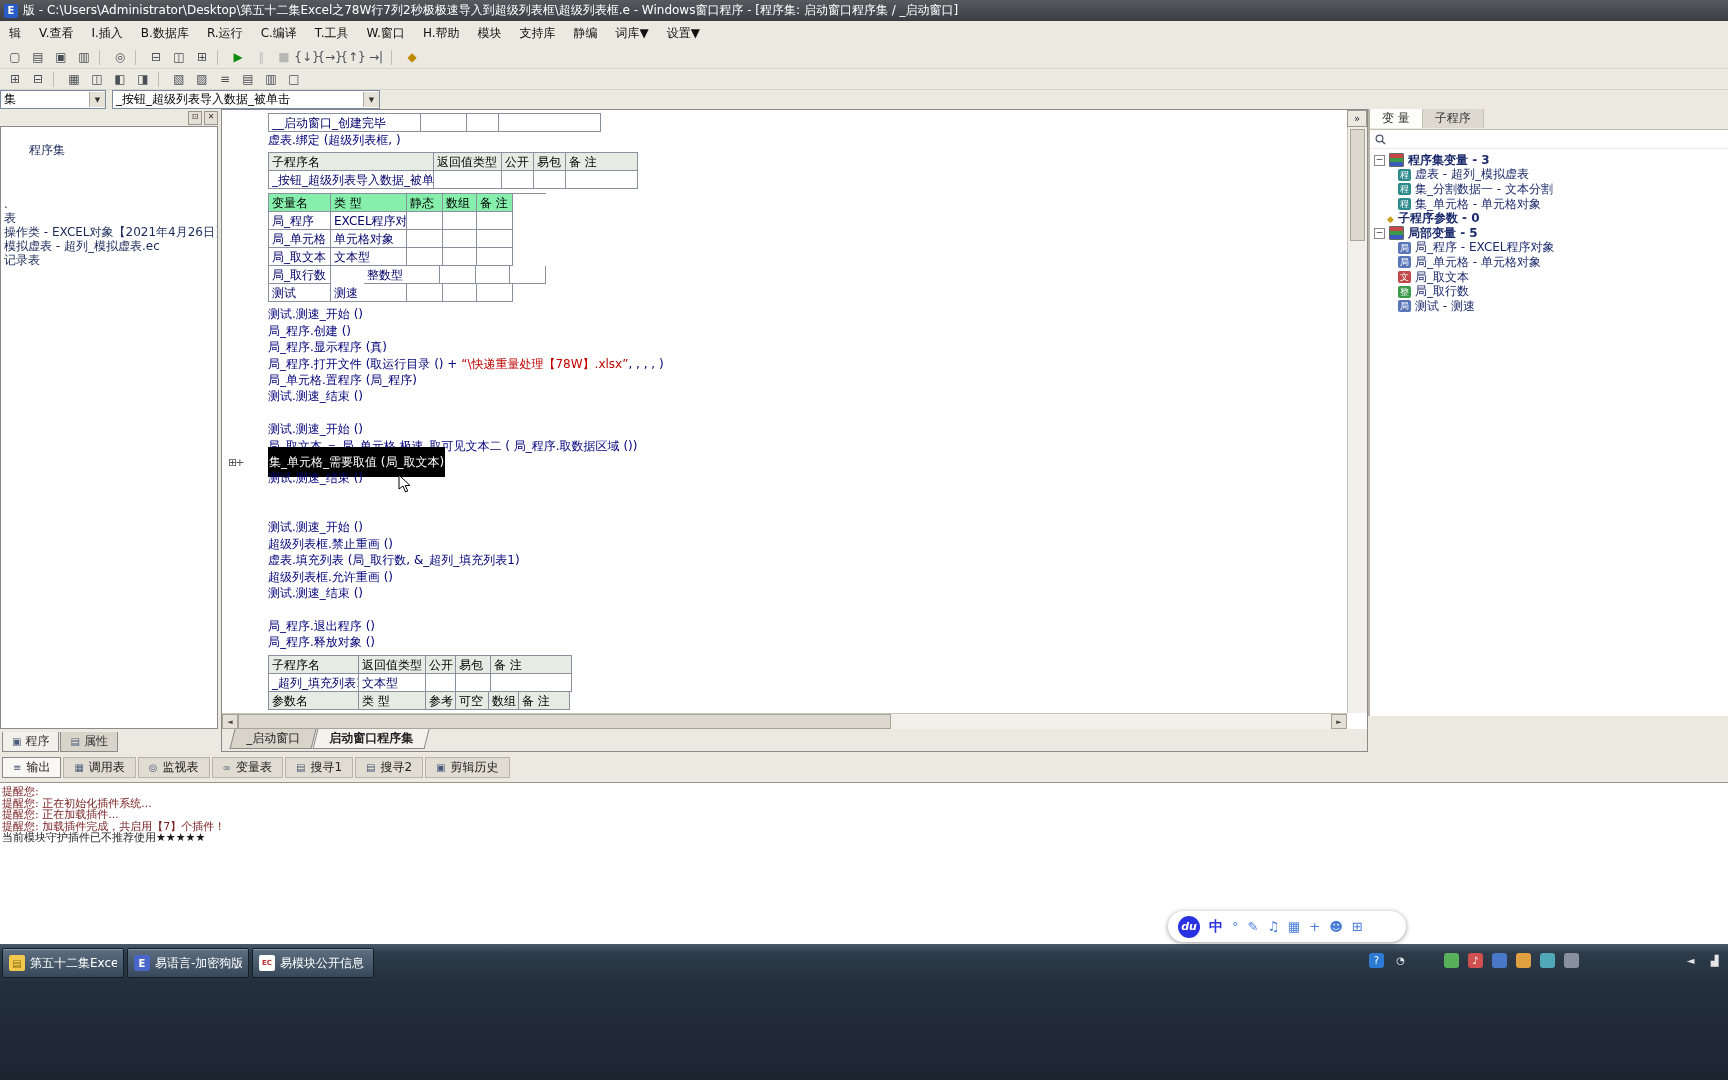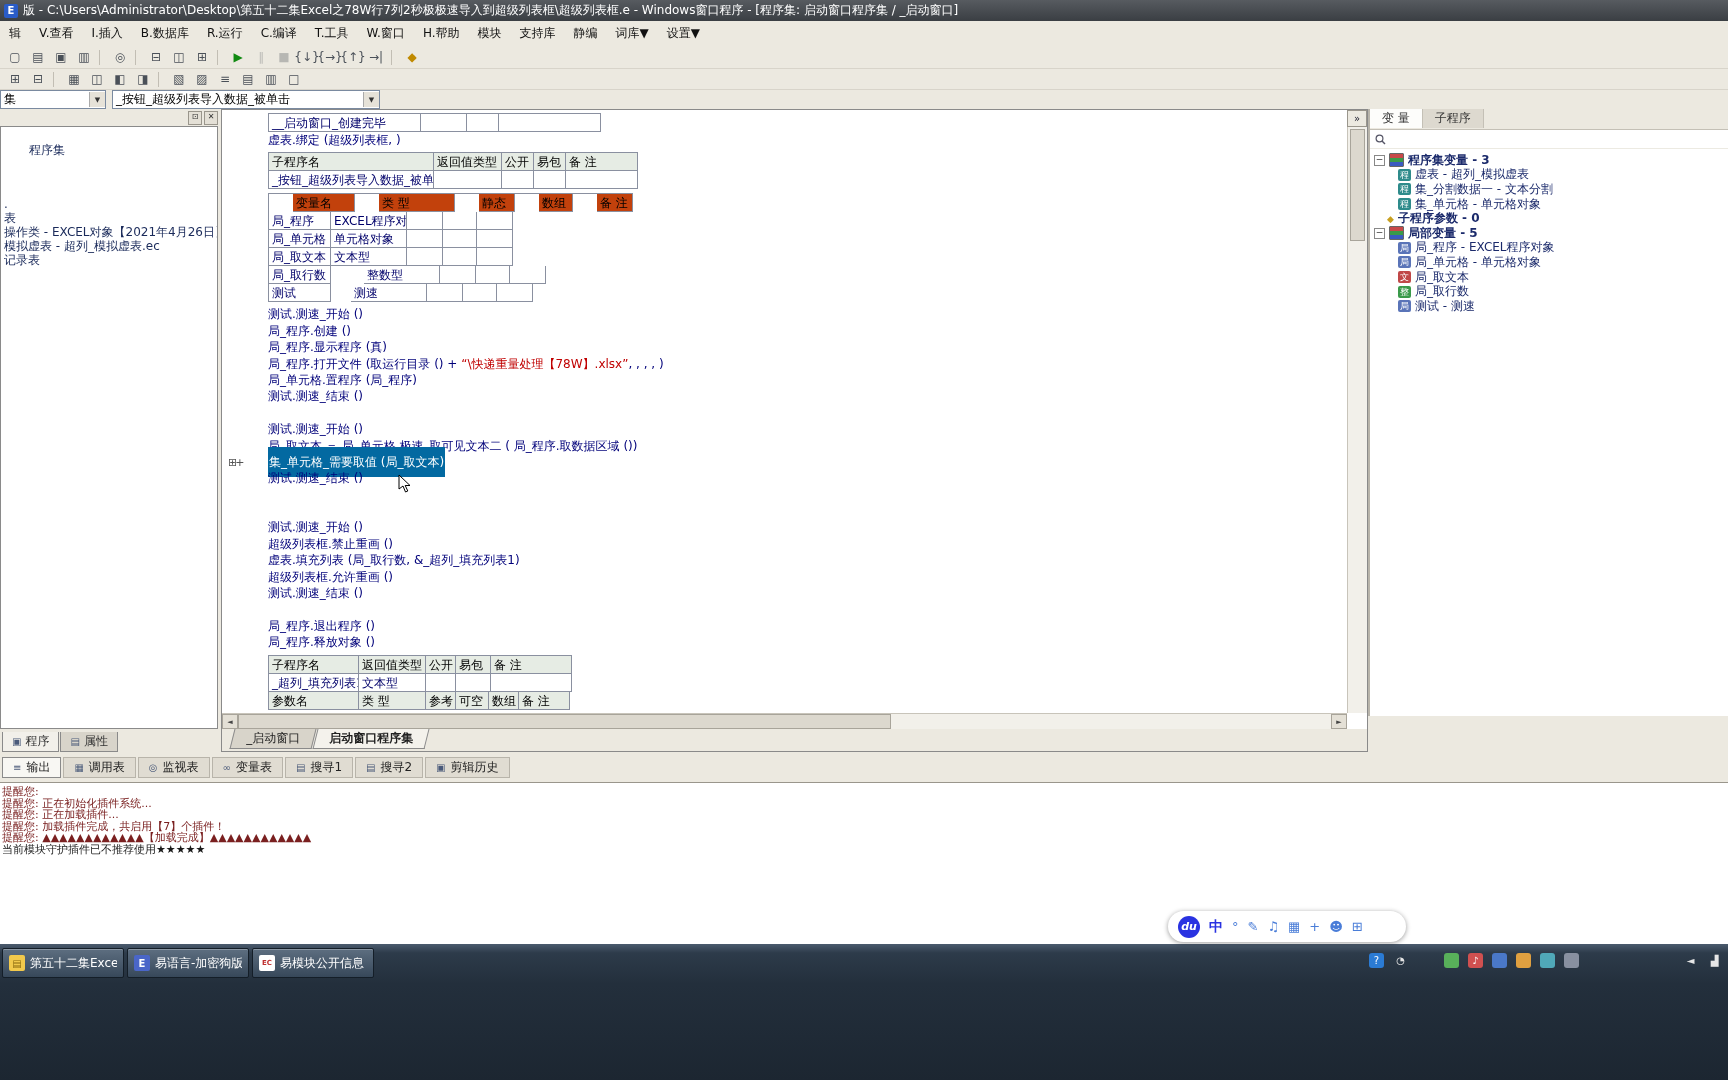--- a/index.html
+++ b/index.html
@@ -45,30 +45,30 @@
   .ptab.active{background:#f2f0ea;}
   .ptab-ico{font-size:10px;color:#4a5a7a;}
   
   .code-area{position:absolute;left:221px;top:109px;width:1147px;height:643px;background:#fff;
              border:1px solid #8a8a8a;box-sizing:border-box;}
   .code-content{position:absolute;left:0;top:0;right:22px;bottom:38px;overflow:hidden;padding:3px 0 0 46px;font-size:12px;}
   .code-line{height:16.4px;line-height:16.4px;white-space:nowrap;color:#00007a;position:relative;}
   .code-blank{height:16.4px;}
   .code-gap{height:4px;}
   .cpart.str{color:#c00000;}
-  .sel-span{background:#0369a1;padding:8px 1px;}
+  .sel-span{background:#000000;padding:8px 1px;}
   .sel-span .cpart{color:#fff;}
   .line-marker{position:absolute;left:-40px;top:1px;font-size:11px;color:#555;letter-spacing:-2px;}
   .ctable{display:block;width:fit-content;border-top:1px solid #8a90a0;border-left:1px solid #8a90a0;}
   .ctable.attach{margin-top:-1px;}
   .crow{display:flex;}
   .ccell{border-right:1px solid #8a90a0;border-bottom:1px solid #8a90a0;height:18px;line-height:18px;font-size:12px;
          padding:0 3px;box-sizing:border-box;color:#00006a;white-space:nowrap;overflow:hidden;flex:none;}
   .chead .ccell{color:#000;background:#e6ece4;}
-  .ctable.var .chead .ccell{background:#c2410c;margin-left:24px;}
+  .ctable.var .chead .ccell{background:#86efac;}
   .collapse-btn{position:absolute;right:0;top:0;width:20px;height:17px;background:#ece9e0;border:1px solid #9a968c;
                 font-size:10px;line-height:15px;text-align:center;color:#223;box-sizing:border-box;}
   .vscroll{position:absolute;right:0;top:17px;width:20px;bottom:38px;background:#f2f0ea;border-left:1px solid #c8c4ba;box-sizing:border-box;}
   .vthumb{margin:2px;height:110px;background:#dcd8ce;border:1px solid #a8a49a;}
   .hscroll{position:absolute;left:0;bottom:22px;right:20px;height:16px;background:#f2f0ea;border-top:1px solid #c8c4ba;
            display:flex;box-sizing:border-box;}
   .hs-btn{width:16px;background:#e4e0d6;border:1px solid #a8a49a;font-size:7px;color:#444;flex:none;
           display:flex;align-items:center;justify-content:center;box-sizing:border-box;}
   .hs-thumb{width:58%;background:#dcd8ce;border:1px solid #a8a49a;box-sizing:border-box;}
   .hs-track{flex:1;}
@@ -291,21 +291,21 @@
           </div>
           <div class="crow">
             <div class="ccell" style="width: 62px;">局_取行数</div>
             <div class="ccell" style="width: 76px; margin-left: 33px;">整数型</div>
             <div class="ccell" style="width: 36px;"></div>
             <div class="ccell" style="width: 34px;"></div>
             <div class="ccell" style="width: 36px;"></div>
           </div>
           <div class="crow">
             <div class="ccell" style="width: 62px;">测试</div>
-            <div class="ccell" style="width: 76px; margin-left: 20px;">测速</div>
+            <div class="ccell" style="width: 76px;">测速</div>
             <div class="ccell" style="width: 36px;"></div>
             <div class="ccell" style="width: 34px;"></div>
             <div class="ccell" style="width: 36px;"></div>
           </div>
         </div>
         <div class="code-gap"></div>
         <div class="code-line"><span><span class="cpart ">测试.测速_开始 ()</span></span></div>
         <div class="code-line"><span><span class="cpart ">局_程序.创建 ()</span></span></div>
         <div class="code-line"><span><span class="cpart ">局_程序.显示程序 (真)</span></span></div>
         <div class="code-line"><span><span class="cpart ">局_程序.打开文件 (取运行目录 () + </span><span class="cpart str">“\快递重量处理【78W】.xlsx”</span><span class="cpart ">, , , , )</span></span></div>
@@ -462,21 +462,20 @@
         <div class="dtab">
           <div class="dtab-ico">▣</div>
           <div style="display: inline;">剪辑历史</div>
         </div>
       </div>
     <div class="dock-output" id="dock-output">
         <div class="out-line">提醒您:</div>
         <div class="out-line">提醒您: 正在初始化插件系统...</div>
         <div class="out-line">提醒您: 正在加载插件...</div>
         <div class="out-line">提醒您: 加载插件完成，共启用【7】个插件！</div>
-        <div class="out-line">提醒您: ▲▲▲▲▲▲▲▲▲▲▲▲【加载完成】▲▲▲▲▲▲▲▲▲▲▲▲</div>
         <div class="out-line dark">当前模块守护插件已不推荐使用★★★★★</div>
       </div>
   </div>
 
   <div class="taskbar">
     <div class="task-buttons" id="task-buttons">
         <div class="task-btn">
           <div class="task-icon" style="background: rgb(242, 201, 76); color: rgb(138, 106, 16); font-size: 10px;">▤</div>
           <div class="task-label">第五十二集Excel...</div>
         </div>

